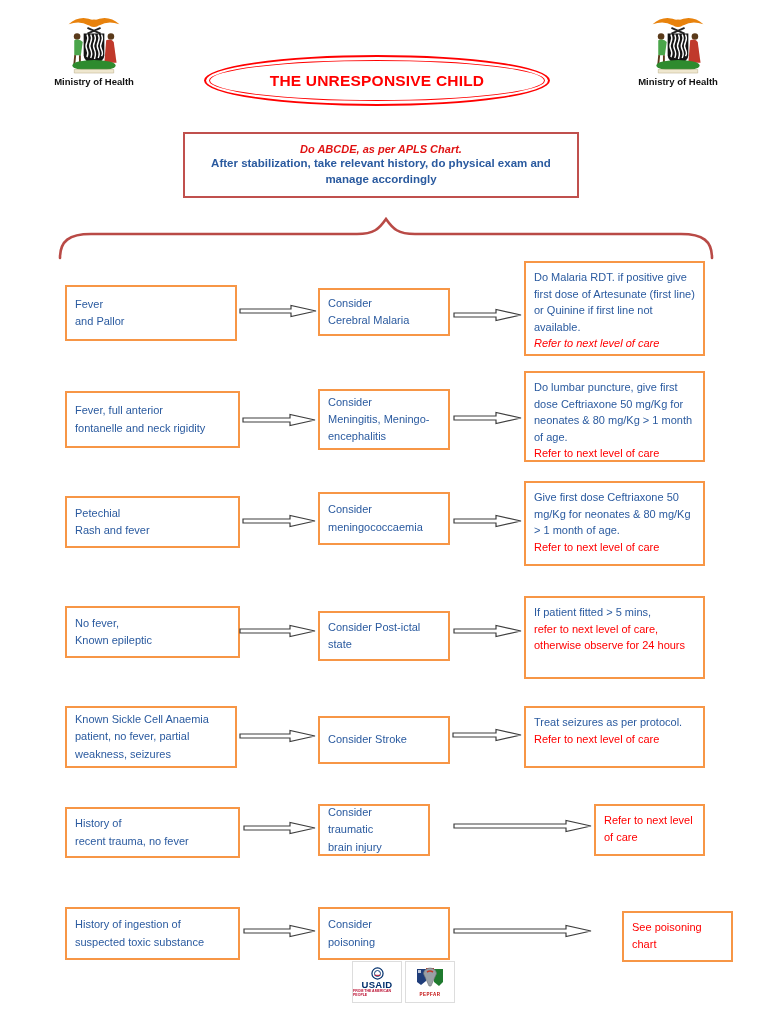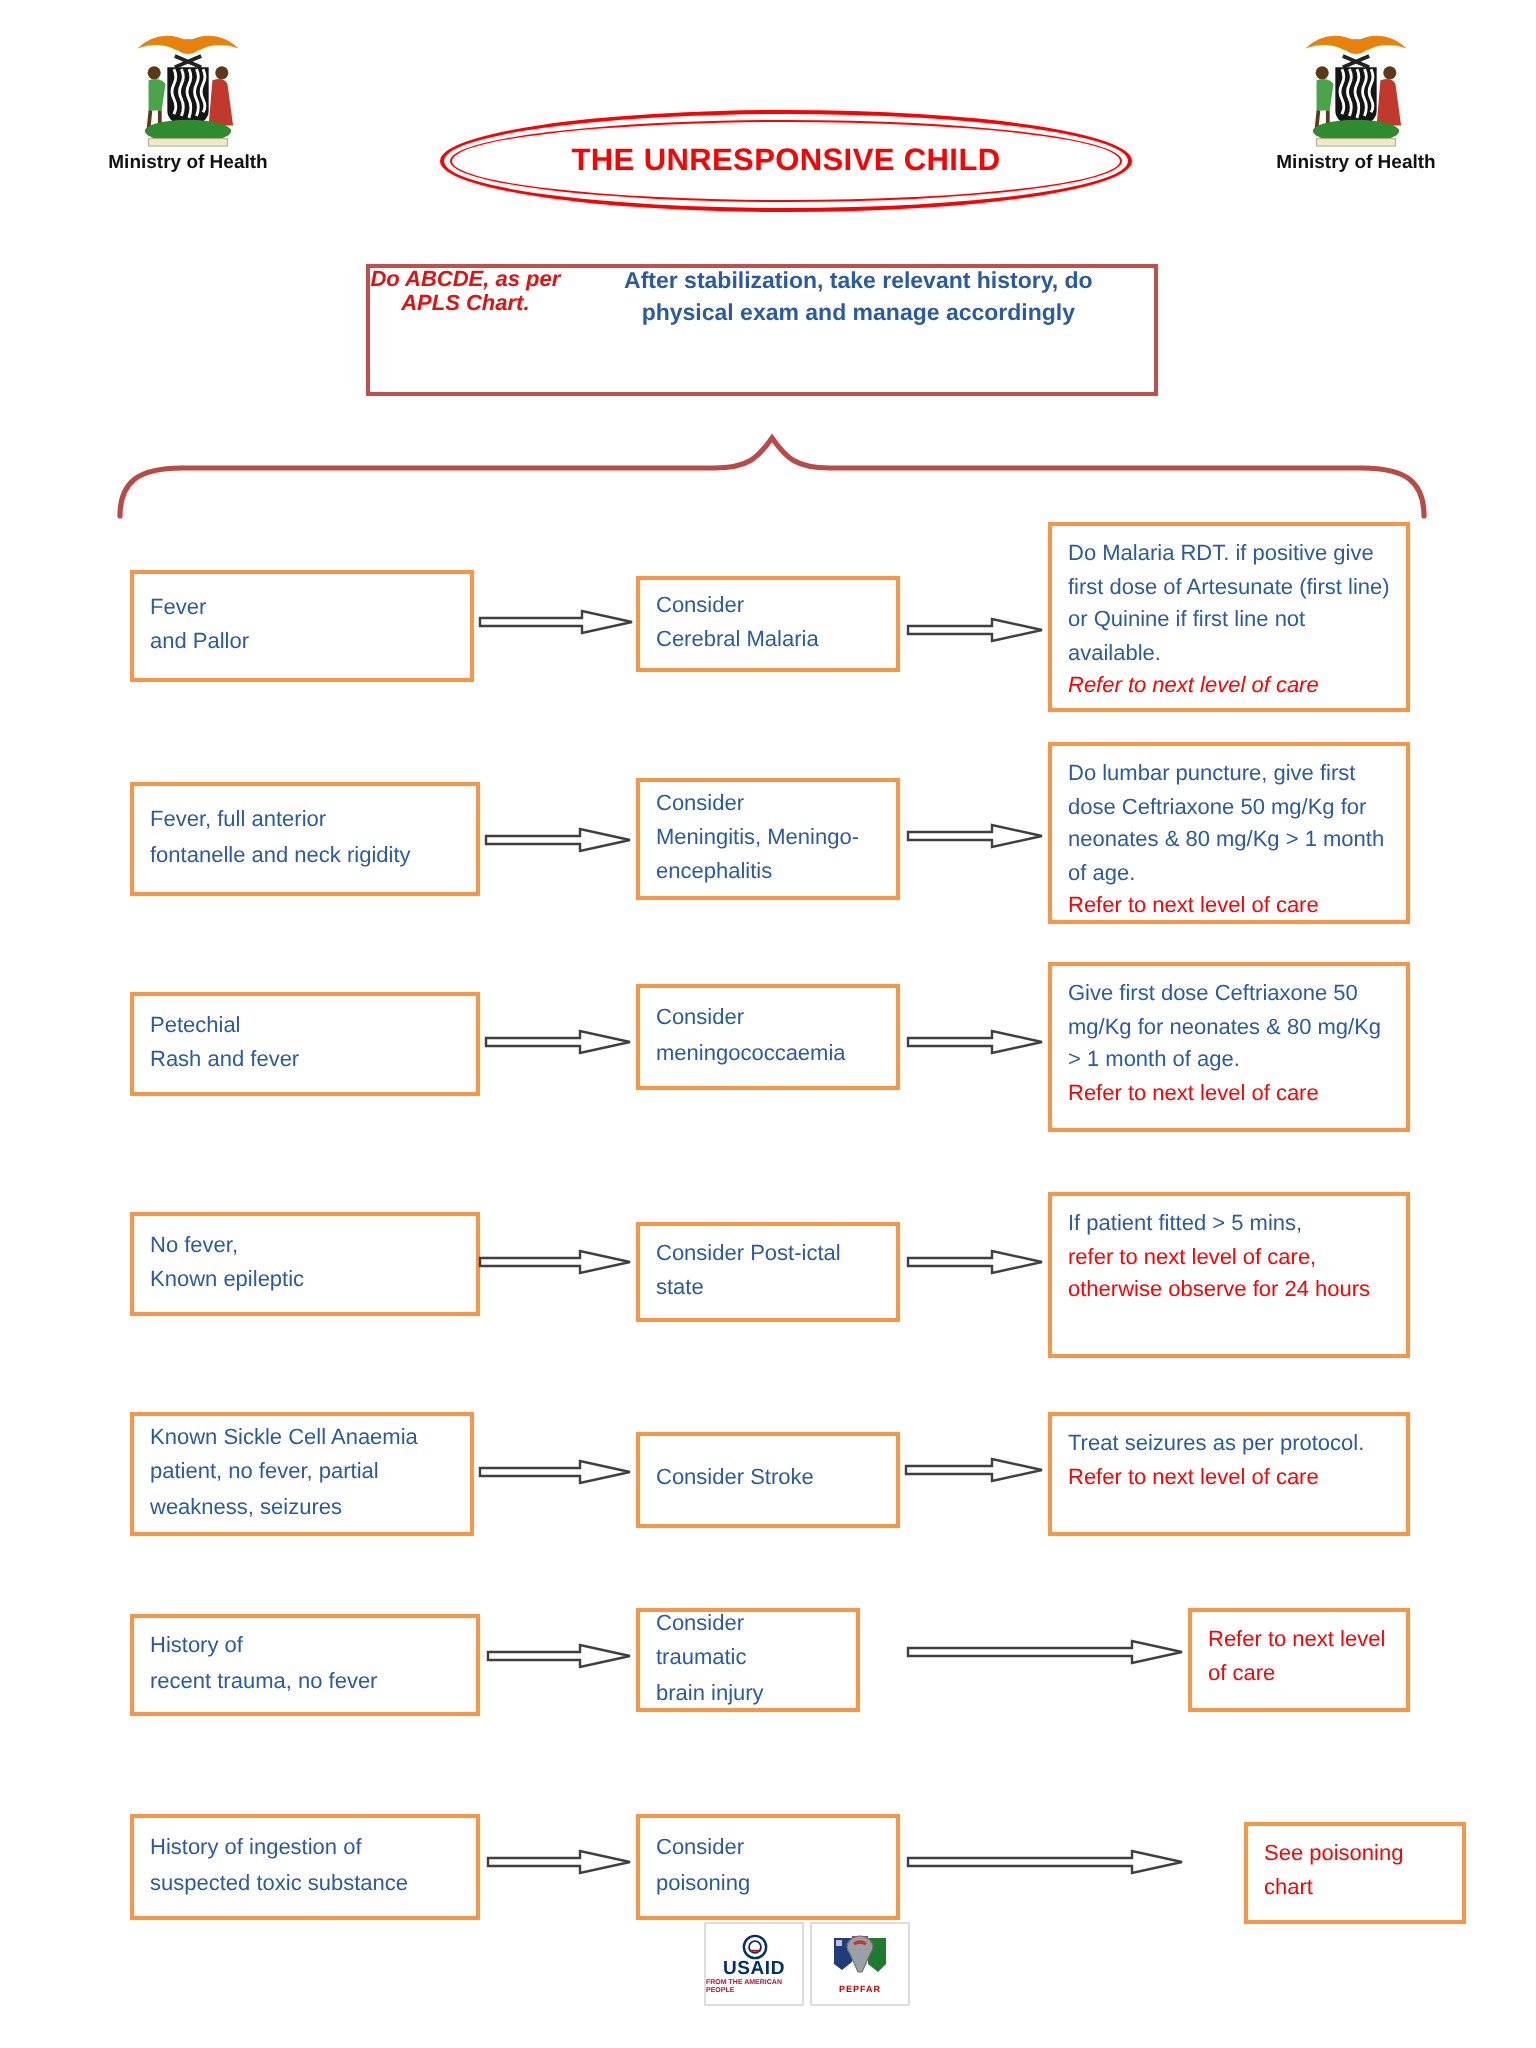--- a/index.html
+++ b/index.html
@@ -6,29 +6,29 @@
   #page{position:relative;width:768px;height:1024px;background:#fff;margin:0 auto;
         font-family:"Liberation Sans",sans-serif;overflow:hidden;}
 
   
   .logo-wrap{position:absolute;width:90px;text-align:center;}
   #logo-left{left:49px;top:12px;}
   #logo-right{left:633px;top:12px;}
   .logo-wrap svg{display:block;margin:0 auto;}
   .ministry-label{font-size:9.5px;font-weight:bold;color:#111;margin-top:2px;}
 
-  #title-oval{position:absolute;left:220px;top:55px;width:342px;height:47px;
+  #title-oval{position:absolute;left:204px;top:55px;width:342px;height:47px;
       border:2px solid #ff0000;border-radius:50%;display:flex;align-items:center;justify-content:center;}
   #title-oval .inner{position:absolute;left:3px;top:3px;right:3px;bottom:3px;
       border:1.5px solid #ff0000;border-radius:50%;}
   #title-text{position:relative;color:#ff0000;font-weight:bold;font-size:15.5px;letter-spacing:.2px;}
 
   #instruction-box{position:absolute;left:183px;top:132px;width:396px;height:66px;
       border:2px solid #c0504d;box-sizing:border-box;text-align:center;
-      display:flex;justify-content:center;gap:1px;}
+      display:flex;flex-direction:column;justify-content:center;gap:1px;}
   #instruction-box .l1{color:#e01212;font-weight:bold;font-style:italic;font-size:11px;}
   #instruction-box .l2{color:#2a5a9f;font-weight:bold;font-size:11.5px;line-height:1.35;
       padding:0 14px;}
 
   #brace{position:absolute;left:57px;top:215px;width:658px;height:46px;}
 
   
   .box{position:absolute;border:2.5px solid #f79646;background:#fff;box-sizing:border-box;
        font-weight:normal;font-size:11px;line-height:1.55;color:#2a5a9f;
        padding:4px 8px;display:flex;flex-direction:column;justify-content:center;}

